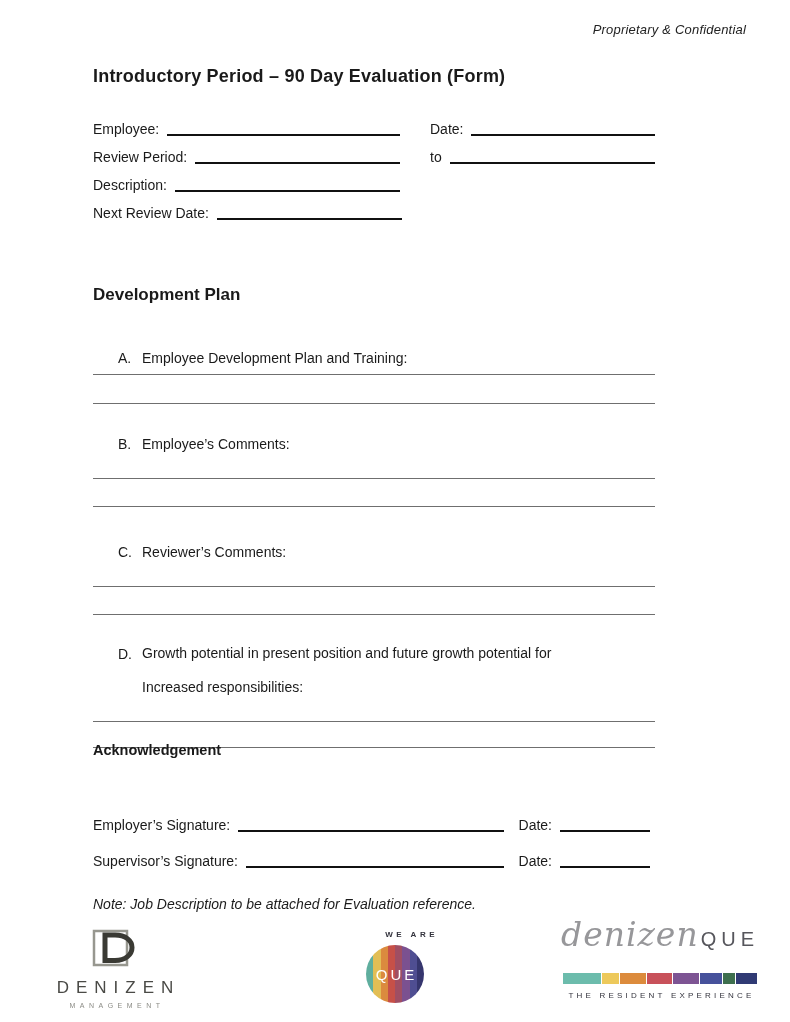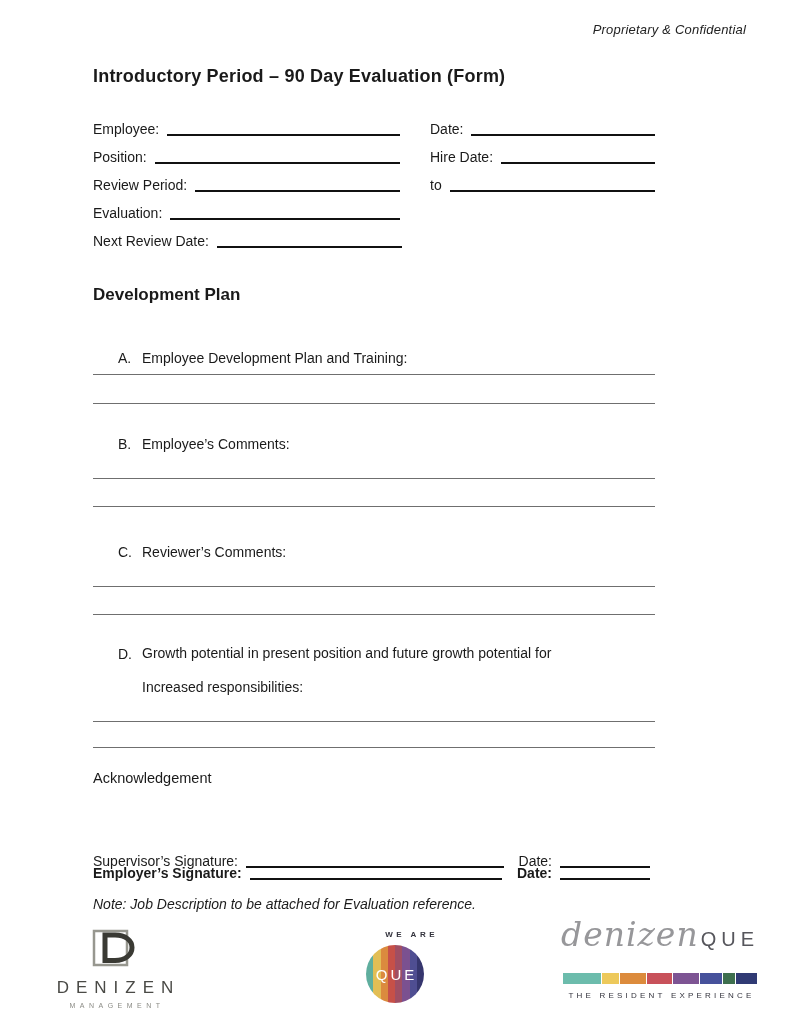--- a/index.html
+++ b/index.html
@@ -37,22 +37,22 @@
   .plan-item { position:absolute; left:118px; display:flex; font-size:14px; }
   .plan-letter { width:24px; flex:0 0 auto; }
   .plan-text  { line-height:34px; margin-top:-10px; }
   .plan-item .plan-letter, .plan-item.single .plan-text { line-height:normal; margin-top:0; }
   .rule {
     position:absolute; left:93px; width:562px; height:0;
     border-top:1px solid #6f6f6f;
   }
   
   .ack-heading {
-    position:absolute; left:93px; top:770px;
-    font-size:14.5px; font-weight:normal;
+    position:absolute; left:93px; top:742px;
+    font-size:14.5px; font-weight:bold;
   }
   .sig-row {
     position:absolute; left:93px; width:557px; height:30px;
     display:flex; align-items:flex-end; font-size:14px;
   }
   .sig-row .f-label.date { margin-left:15px; }
   .sig-row .blank.short { flex:0 0 90px; }
   .note {
     position:absolute; left:93px; top:896px;
     font-style:italic; font-size:14px; color:#1c1c1c;
@@ -110,43 +110,32 @@
         <span class="blank"></span>
       </div>
       <div class="col-gap"></div>
       <div class="col-right">
         <span class="f-label">Date:</span>
         <span class="blank"></span>
       </div>
     </div>
     <div class="form-row">
       <div class="col-left">
-        <span class="f-label">Position:</span>
-        <span class="blank"></span>
-      </div>
-      <div class="col-gap"></div>
-      <div class="col-right">
-        <span class="f-label">Hire Date:</span>
-        <span class="blank"></span>
-      </div>
-    </div>
-    <div class="form-row">
-      <div class="col-left">
         <span class="f-label">Review Period:</span>
         <span class="blank"></span>
       </div>
       <div class="col-gap"></div>
       <div class="col-right">
         <span class="f-label">to</span>
         <span class="blank"></span>
       </div>
     </div>
     <div class="form-row">
       <div class="col-left">
-        <span class="f-label">Evaluation:</span>
+        <span class="f-label">Description:</span>
         <span class="blank"></span>
       </div>
       <div class="col-gap"></div>
     </div>
     <div class="form-row">
       <span class="f-label">Next Review Date:</span>
       <span class="blank fixed" style="width:185px;"></span>
     </div>
   </div>
 
@@ -178,21 +167,21 @@
     <span class="plan-text">
       <span>Growth potential in present position and future growth potential for</span><br>
       <span>Increased responsibilities:</span>
     </span>
   </div>
   <div class="rule" style="top:721px;"></div>
   <div class="rule" style="top:747px;"></div>
 
   <h3 class="ack-heading">Acknowledgement</h3>
 
-  <div class="sig-row" style="top:852px;font-weight:bold;">
+  <div class="sig-row" style="top:804px;">
     <span class="f-label">Employer’s Signature:</span>
     <span class="blank"></span>
     <span class="f-label date">Date:</span>
     <span class="blank short"></span>
   </div>
   <div class="sig-row" style="top:840px;">
     <span class="f-label">Supervisor’s Signature:</span>
     <span class="blank"></span>
     <span class="f-label date">Date:</span>
     <span class="blank short"></span>

